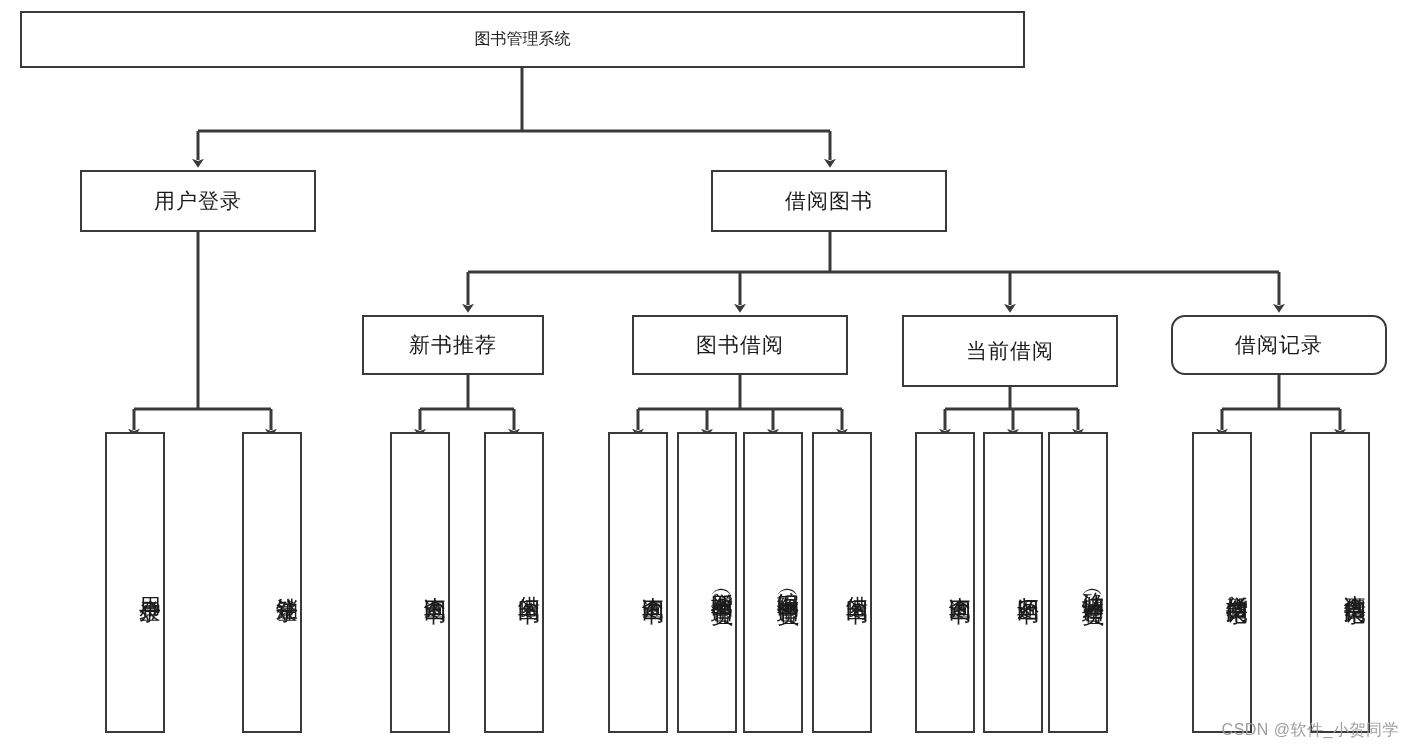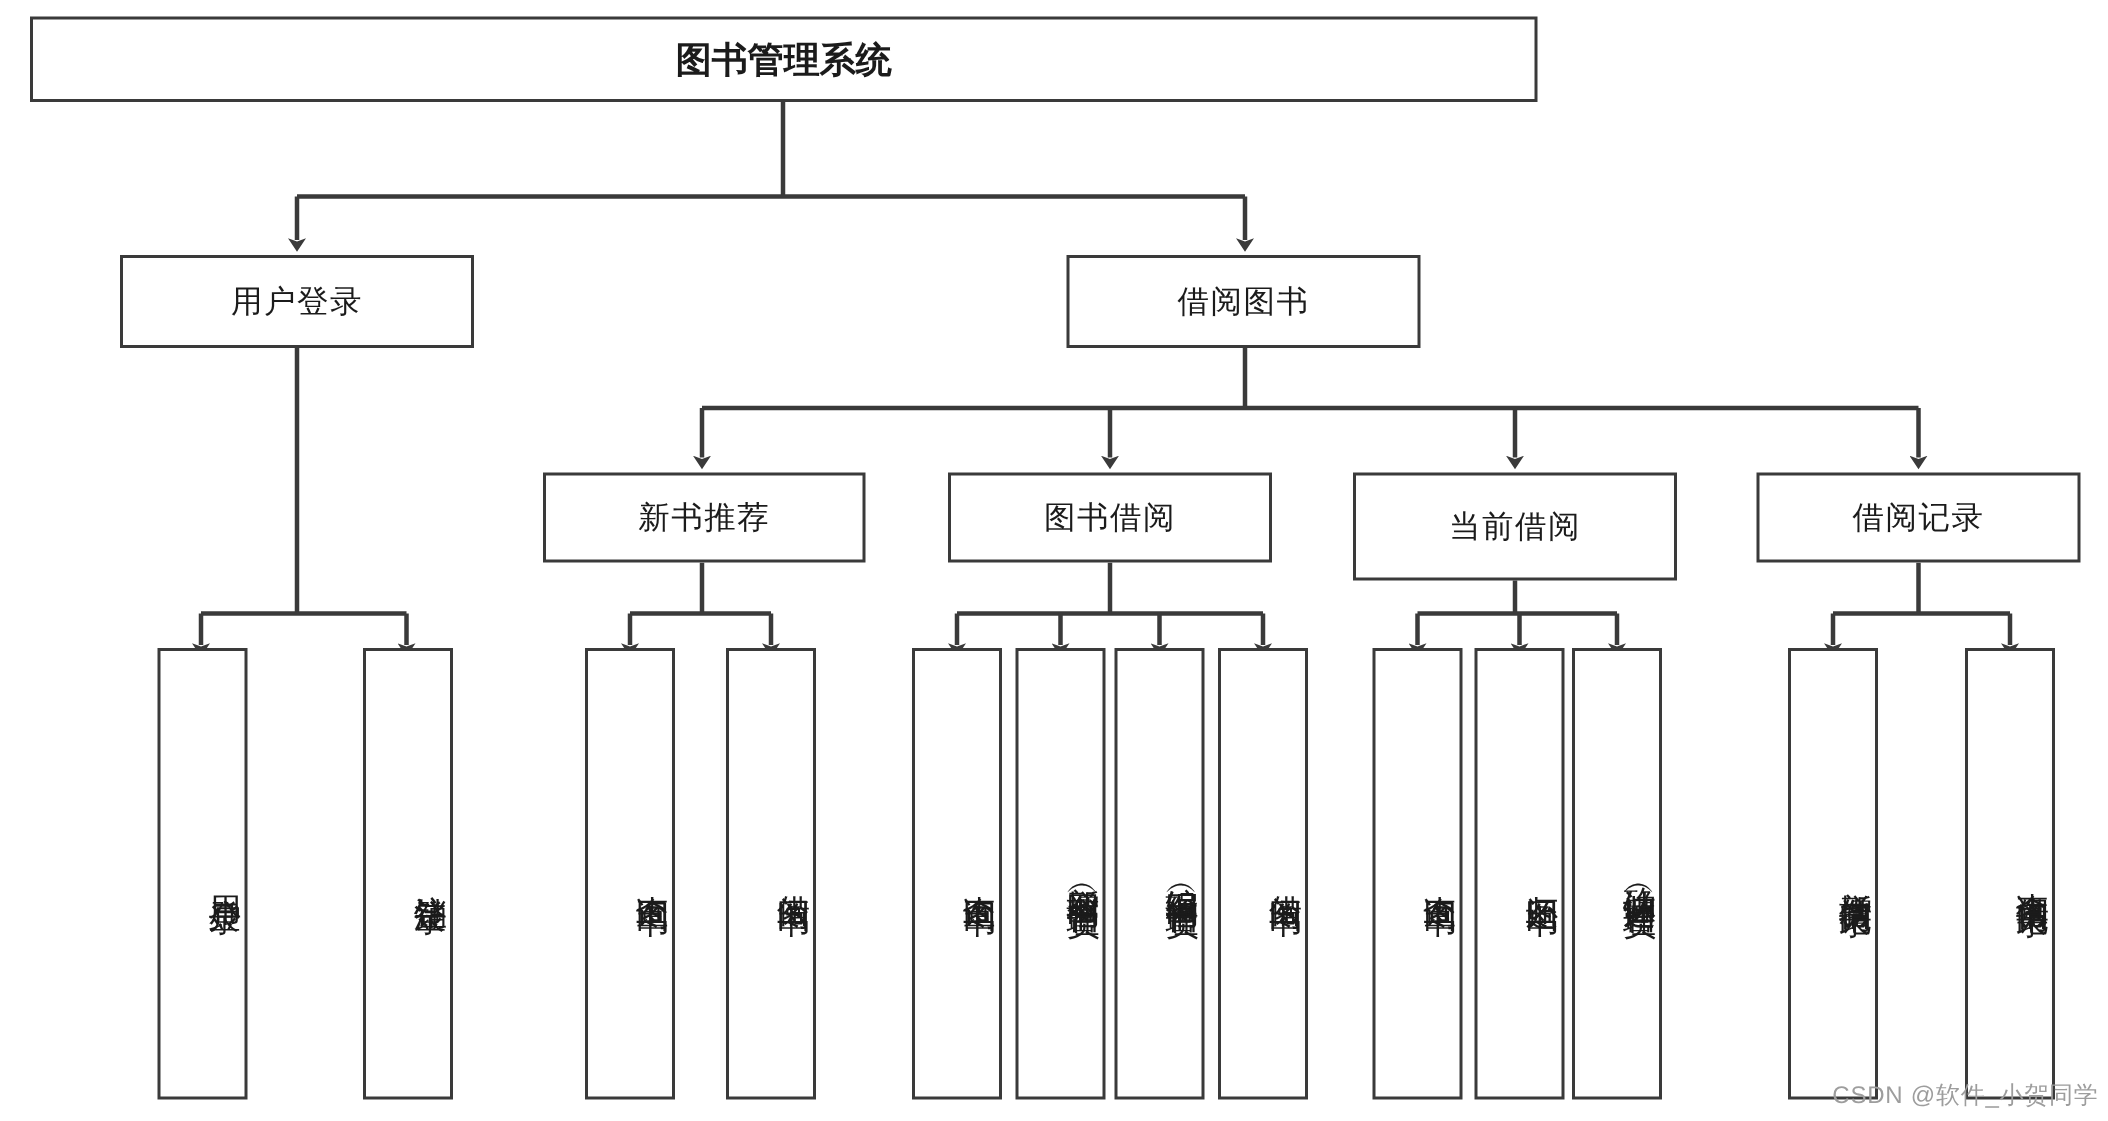--- a/index.html
+++ b/index.html
@@ -3,21 +3,21 @@
 <meta charset="utf-8">
 <style>
   html,body{margin:0;padding:0;background:#ffffff;}
   body{width:1405px;height:747px;font-family:"Liberation Sans","DejaVu Sans",sans-serif;}
   #canvas{position:relative;width:1405px;height:747px;overflow:hidden;background:#fff;}
   svg.lines{position:absolute;left:0;top:0;width:1405px;height:747px;pointer-events:none;}
 
   .node{position:absolute;box-sizing:border-box;border:2.2px solid #3a3a3a;background:#ffffff;
         display:flex;align-items:center;justify-content:center;color:#1b1b1b;}
   .node.h{font-size:21px;letter-spacing:1px;}
-  .node.root{font-size:24px;font-weight:bold;}
+  .node.root{font-size:16px;}
   .node.vert{writing-mode:vertical-rl;text-orientation:upright;font-size:22px;
              line-height:1.18;letter-spacing:2px;padding:12px 0;
              align-items:flex-start;justify-content:center;}
   .node.vert span{display:block;}
 
   .watermark{position:absolute;right:6px;bottom:6px;font-size:16px;color:#9d9d9d;
              letter-spacing:0.5px;white-space:nowrap;}
 </style>
 </head>
 <body>
@@ -78,30 +78,30 @@
     <span>图书管理系统</span>
   </div>
 
   <div class="node h" style="left:80px;top:170px;width:236px;height:62px;">
     <span>用户登录</span>
   </div>
   <div class="node h" style="left:711px;top:170px;width:236px;height:62px;">
     <span>借阅图书</span>
   </div>
 
-  <div class="node h" style="left:362px;top:315px;width:215px;height:60px;text-align:center;">
+  <div class="node h" style="left:362px;top:315px;width:182px;height:60px;text-align:center;">
     <span>新书推荐</span>
   </div>
   <div class="node h" style="left:632px;top:315px;width:216px;height:60px;">
     <span>图书借阅</span>
   </div>
   <div class="node h" style="left:902px;top:315px;width:216px;height:72px;">
     <span>当前借阅</span>
   </div>
-  <div class="node h" style="left:1171px;top:315px;width:216px;height:60px;">
+  <div class="node h" style="left:1171px;top:315px;width:216px;height:60px;border-radius:14px;">
     <span>借阅记录</span>
   </div>
 
   <div class="node vert" style="left:105px;top:432px;width:60px;height:301px;">
     <span>用户登录</span>
   </div>
   <div class="node vert" style="left:242px;top:432px;width:60px;height:301px;">
     <span>注销登录</span>
   </div>
 

